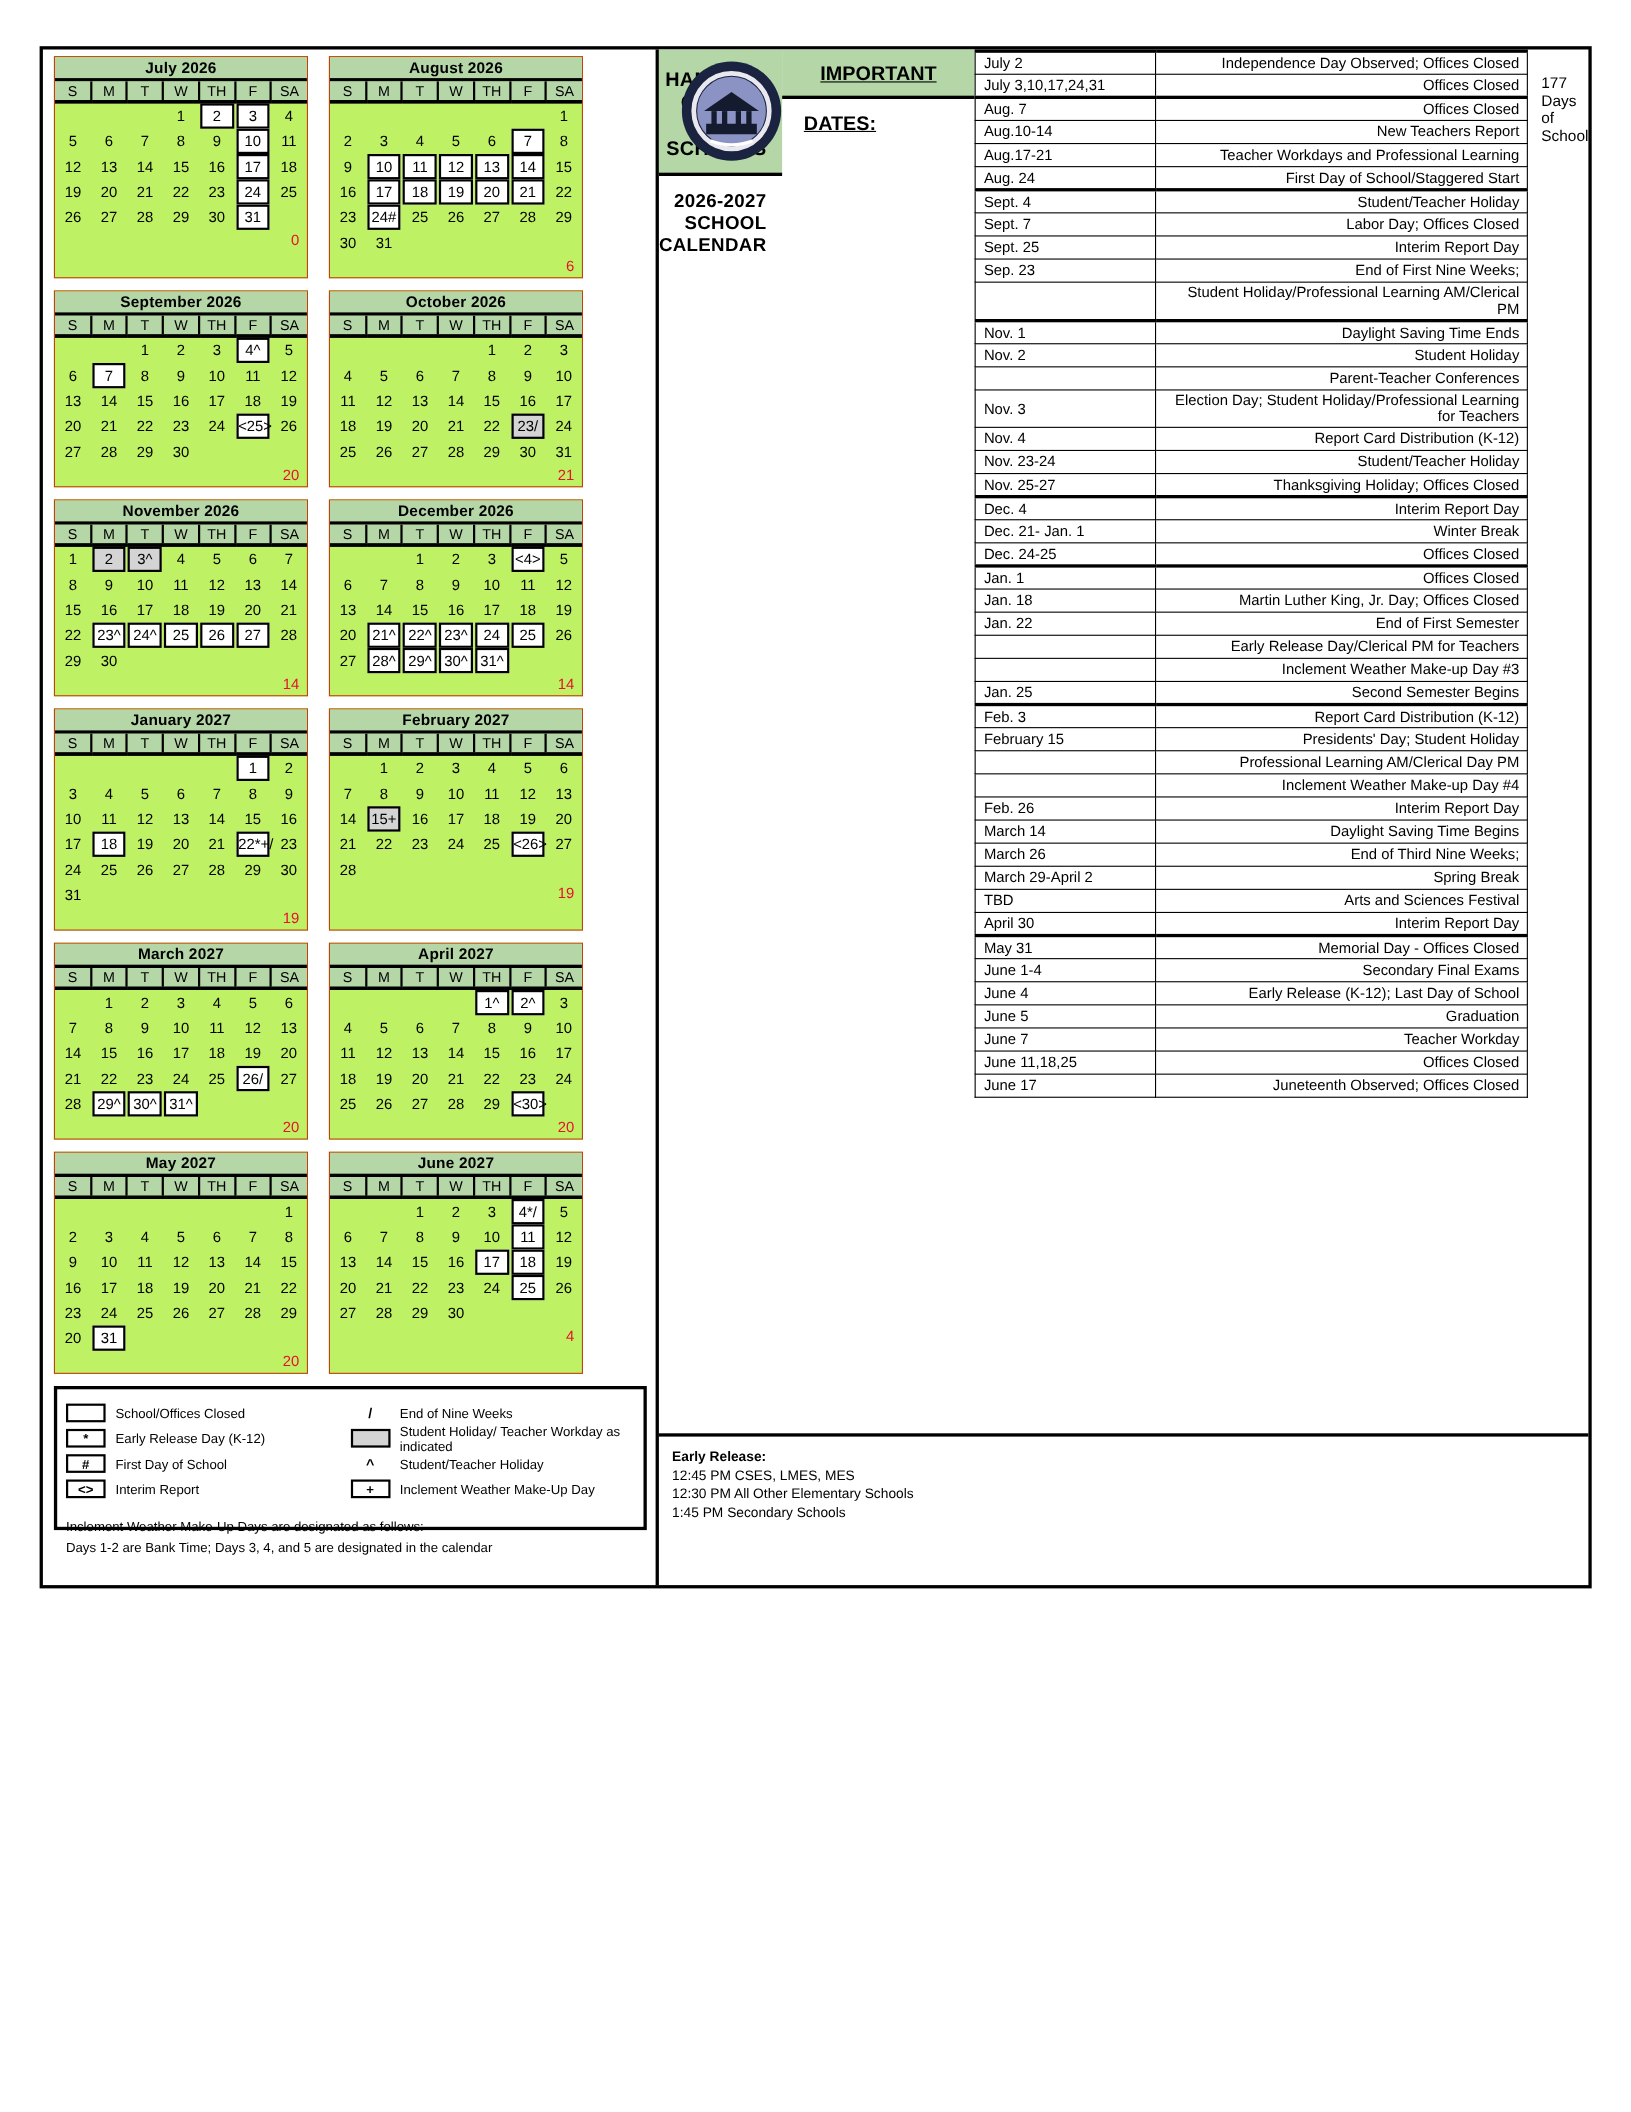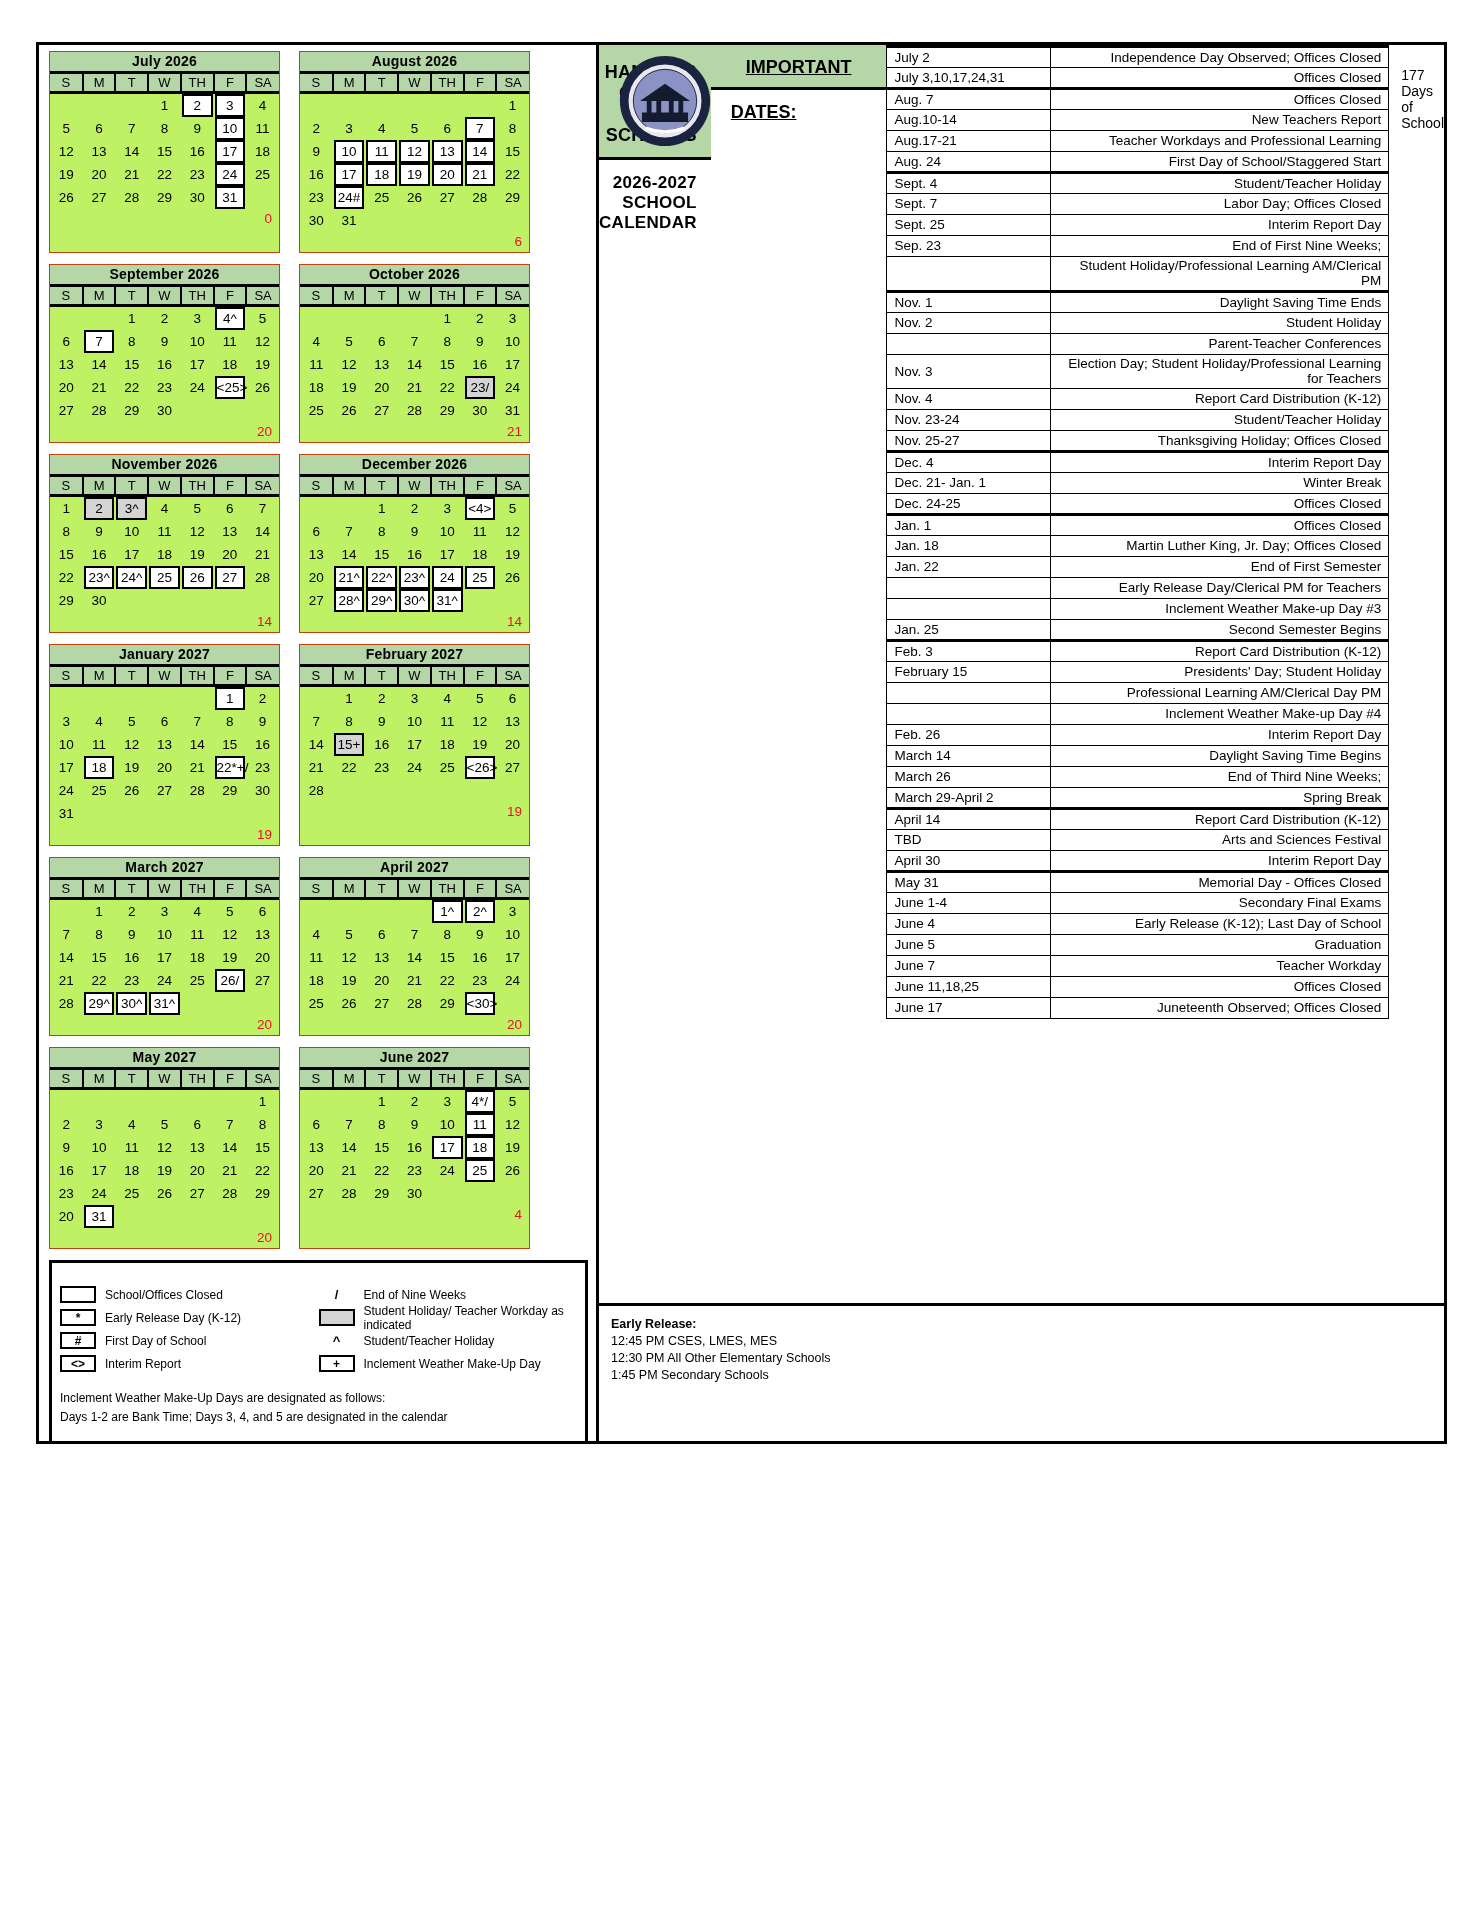--- a/index.html
+++ b/index.html
@@ -83,22 +83,22 @@
     font-size: 13.5px;
     padding: 1px 7px 3px 0;
     height: 20px;
     line-height: 17px;
   }
 
   
   .legend-box {
     border: 3px solid #000;
     margin-top: 3px;
-    padding: 20px 8px 9px 8px;
-    height: 184px;
+    padding: 10px 8px 9px 8px;
+    height: 131px;
   }
   .legend-grid { display:flex; }
   .legend-col { width: 50%; }
   .legend-item { display:flex; align-items:center; height:23px; }
   .sym {
     width: 36px; height: 17px;
     border: 2px solid #000;
     background:#fff;
     margin-right: 9px;
     display:flex; align-items:center; justify-content:center;
@@ -2077,24 +2077,20 @@
                   <td class="v">Daylight Saving Time Begins</td>
                 </tr>
                 <tr>
                   <td class="d">March 26</td>
                   <td class="v">End of Third Nine Weeks;</td>
                 </tr>
                 <tr>
                   <td class="d">March 29-April 2</td>
                   <td class="v">Spring Break</td>
                 </tr>
-                <tr class="thick">
-                  <td class="d">April 14</td>
-                  <td class="v">Report Card Distribution (K-12)</td>
-                </tr>
                 <tr>
                   <td class="d">TBD</td>
                   <td class="v">Arts and Sciences Festival</td>
                 </tr>
                 <tr>
                   <td class="d">April 30</td>
                   <td class="v">Interim Report Day</td>
                 </tr>
                 <tr class="thick">
                   <td class="d">May 31</td>

